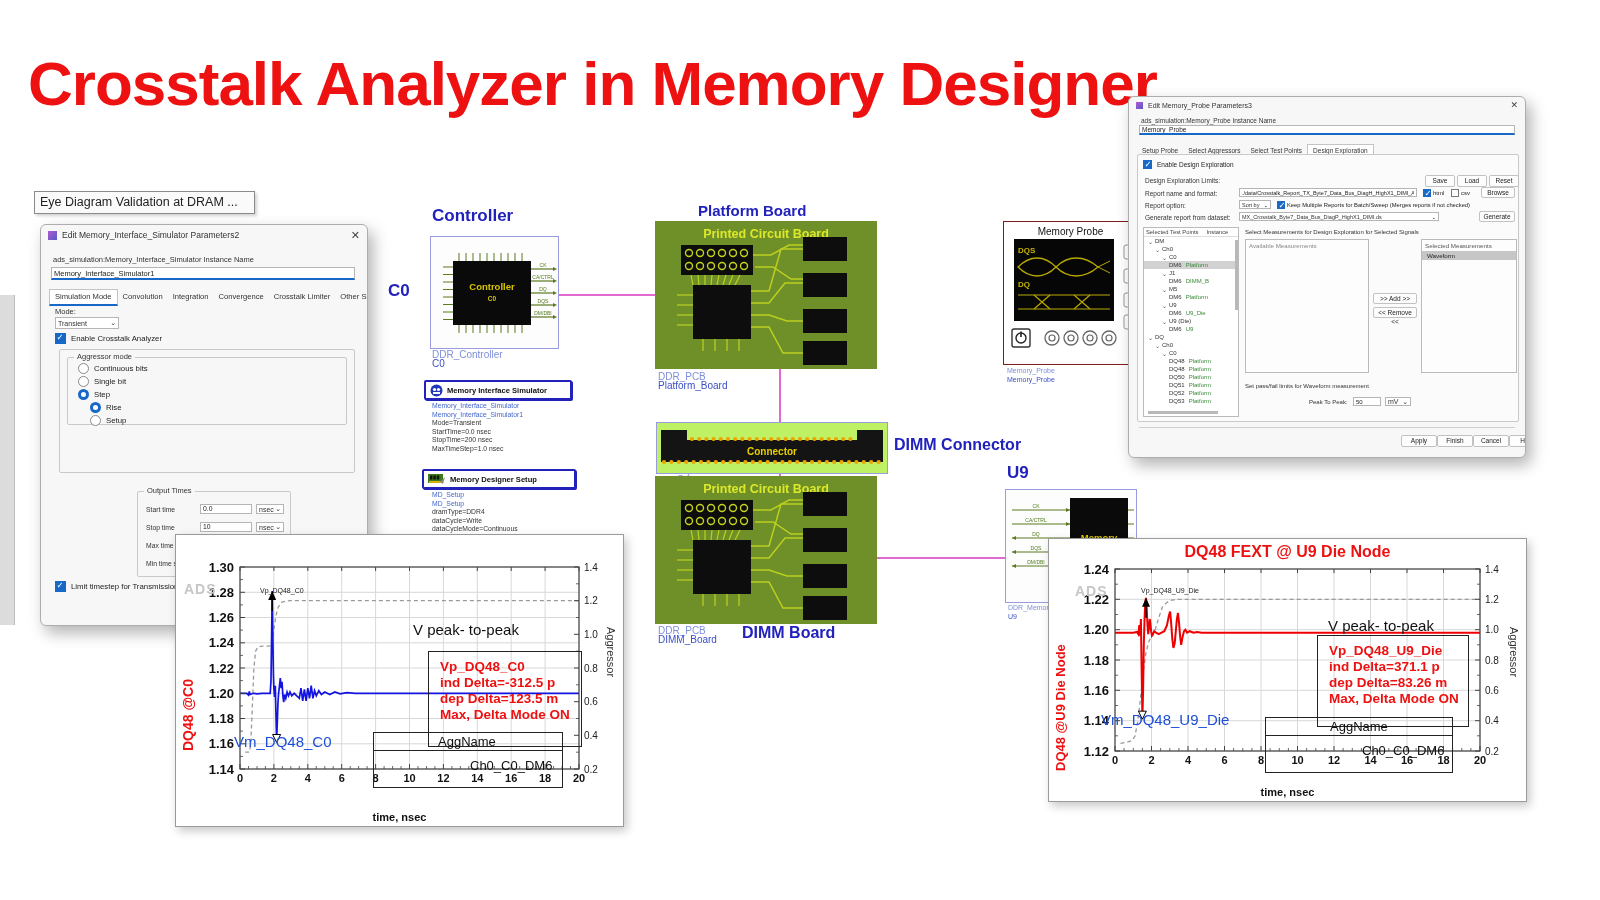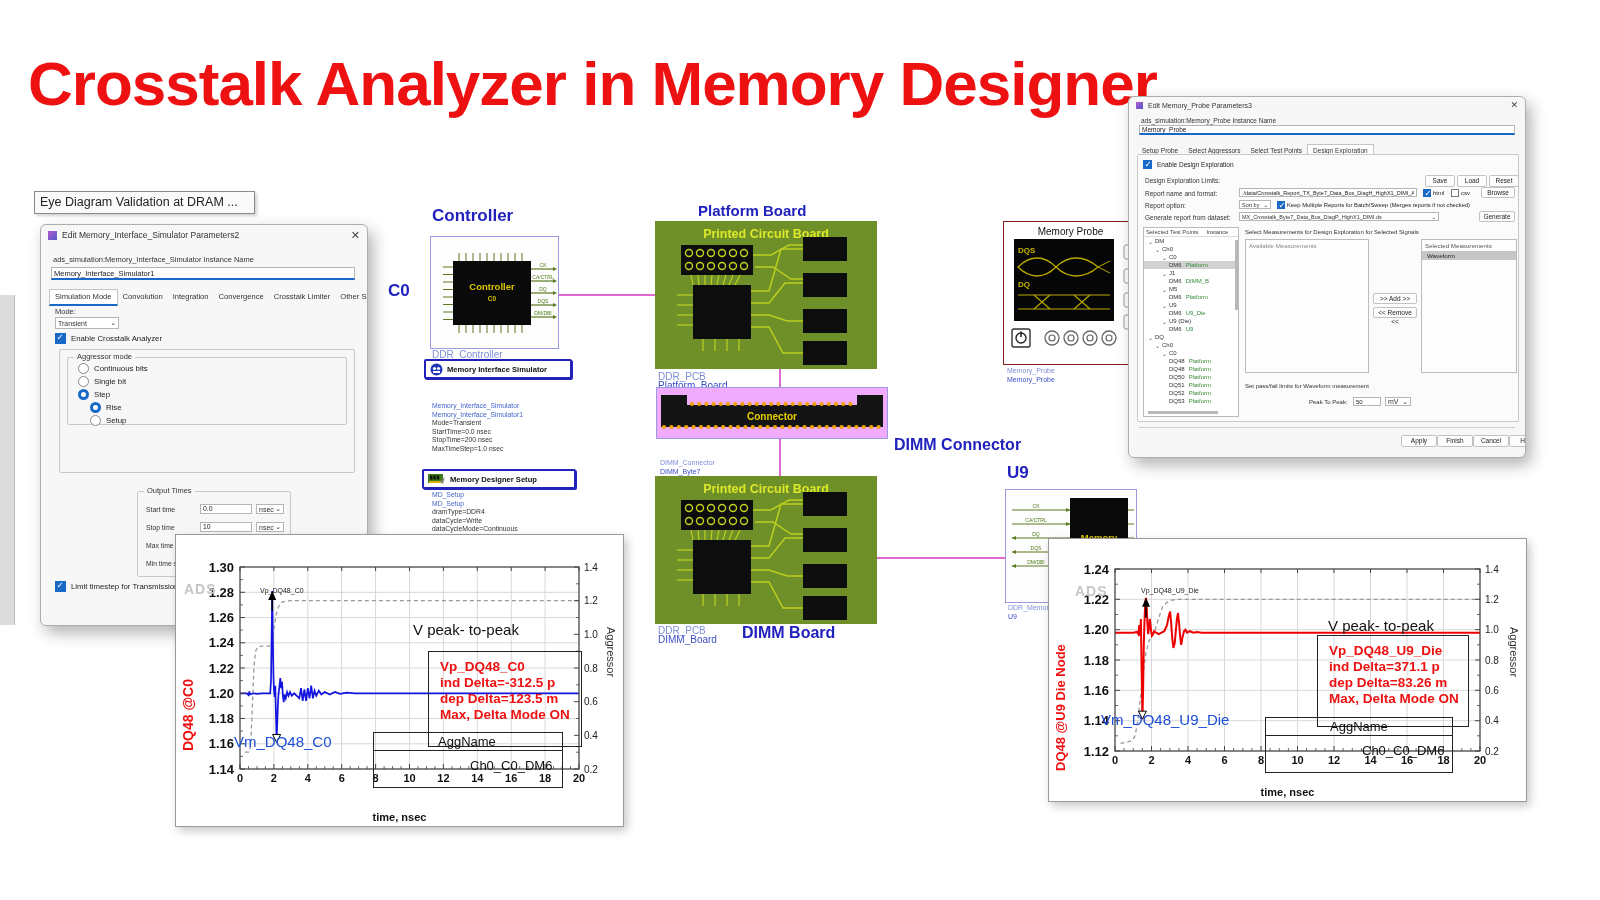--- a/index.html
+++ b/index.html
@@ -225,21 +225,21 @@
       <line x1="100" y1="80" x2="122" y2="80" stroke="#5a7a1e" stroke-width="1.2"></line>
       <polygon points="122,78 126,80 122,82" fill="#5a7a1e"></polygon>
       <text x="112" y="77.5" text-anchor="middle" fill="#4e7a14" font-size="5" font-family="Liberation Sans,sans-serif">DM/DBI</text>
     </svg>
 </div>
 <div class="refnames" style="left:432px;top:350px">
   <div class="ref1">DDR_Controller</div>
   <div class="ref2">C0</div>
 </div>
 
-<div class="simblock" style="left:424px;top:359px;width:136px;height:16px;z-index:1">
+<div class="simblock" style="left:424px;top:380px;width:136px;height:16px;z-index:1">
   <svg width="13" height="13" viewBox="0 0 13 13">
     <circle cx="6.5" cy="6.5" r="6" fill="#2238b8"></circle>
       <circle cx="4.5" cy="5.5" r="1.6" fill="#fff"></circle>
       <circle cx="8.5" cy="5.5" r="1.6" fill="#fff"></circle>
       <rect x="3" y="8" width="7" height="2" fill="#fff"></rect>
   </svg>
   <span class="blabel">Memory Interface Simulator</span>
 </div>
 <div class="blockstack" style="left:432px;top:402px;z-index:1">
   <div>
@@ -321,21 +321,21 @@
     <rect x="148" y="16" width="44" height="24" fill="#0d0d0d"></rect>
     <rect x="148" y="52" width="44" height="24" fill="#0d0d0d"></rect>
     <rect x="148" y="88" width="44" height="24" fill="#0d0d0d"></rect>
     <rect x="148" y="120" width="44" height="24" fill="#0d0d0d"></rect>
   </svg>
 <div class="refnames" style="left:658px;top:372px">
   <div class="ref1">DDR_PCB</div>
   <div class="ref2">Platform_Board</div>
 </div>
 
-<div class="symbox" style="left:656px;top:387px;width:230px;height:50px;z-index:1;background:#f0abfc">
+<div class="symbox" style="left:656px;top:422px;width:230px;height:50px;z-index:1;background:#bef264">
   <svg id="connsvg" width="228" height="44" style="margin:3px 0 0 1px">
       <path d="M3,4 h26 v10 h170 v-10 h26 v32 h-222 z" fill="#141414"></path>
       <circle cx="34" cy="13" r="2.1" fill="#f0a400"></circle>
       <circle cx="41.2" cy="13" r="2.1" fill="#f0a400"></circle>
       <circle cx="48.4" cy="13" r="2.1" fill="#f0a400"></circle>
       <circle cx="55.6" cy="13" r="2.1" fill="#f0a400"></circle>
       <circle cx="62.8" cy="13" r="2.1" fill="#f0a400"></circle>
       <circle cx="70" cy="13" r="2.1" fill="#f0a400"></circle>
       <circle cx="77.2" cy="13" r="2.1" fill="#f0a400"></circle>
       <circle cx="84.4" cy="13" r="2.1" fill="#f0a400"></circle>
@@ -830,20 +830,21 @@
     <div>Max, Delta Mode ON</div>
   </div>
   <div class="ann vmlab" style="left:58px;top:198px">Vm_DQ48_C0</div>
   <div class="aggtbl" style="left:197px;top:197px;width:190px">
     <div class="hrow" style="padding-left:64px">AggName</div>
     <div class="vrow" style="padding-left:96px;padding-top:7px;box-sizing:border-box">Ch0_C0_DM6</div>
   </div>
 </div>
 
 <div class="chart" style="left:1048px;top:538px;width:477px;height:262px;z-index:4">
+  <div class="ctitle ctitle2">DQ48 FEXT @ U9 Die Node</div>
   <svg id="chart1" class="abs" style="left:0;top:24px" width="477" height="212">
       <line x1="66.0" y1="6.0" x2="66.0" y2="188.0" stroke="#d8d8d8" stroke-width="1"></line>
       <line x1="102.5" y1="6.0" x2="102.5" y2="188.0" stroke="#d8d8d8" stroke-width="1"></line>
       <line x1="139.0" y1="6.0" x2="139.0" y2="188.0" stroke="#d8d8d8" stroke-width="1"></line>
       <line x1="175.5" y1="6.0" x2="175.5" y2="188.0" stroke="#d8d8d8" stroke-width="1"></line>
       <line x1="212.0" y1="6.0" x2="212.0" y2="188.0" stroke="#d8d8d8" stroke-width="1"></line>
       <line x1="248.5" y1="6.0" x2="248.5" y2="188.0" stroke="#d8d8d8" stroke-width="1"></line>
       <line x1="285.0" y1="6.0" x2="285.0" y2="188.0" stroke="#d8d8d8" stroke-width="1"></line>
       <line x1="321.5" y1="6.0" x2="321.5" y2="188.0" stroke="#d8d8d8" stroke-width="1"></line>
       <line x1="358.0" y1="6.0" x2="358.0" y2="188.0" stroke="#d8d8d8" stroke-width="1"></line>

